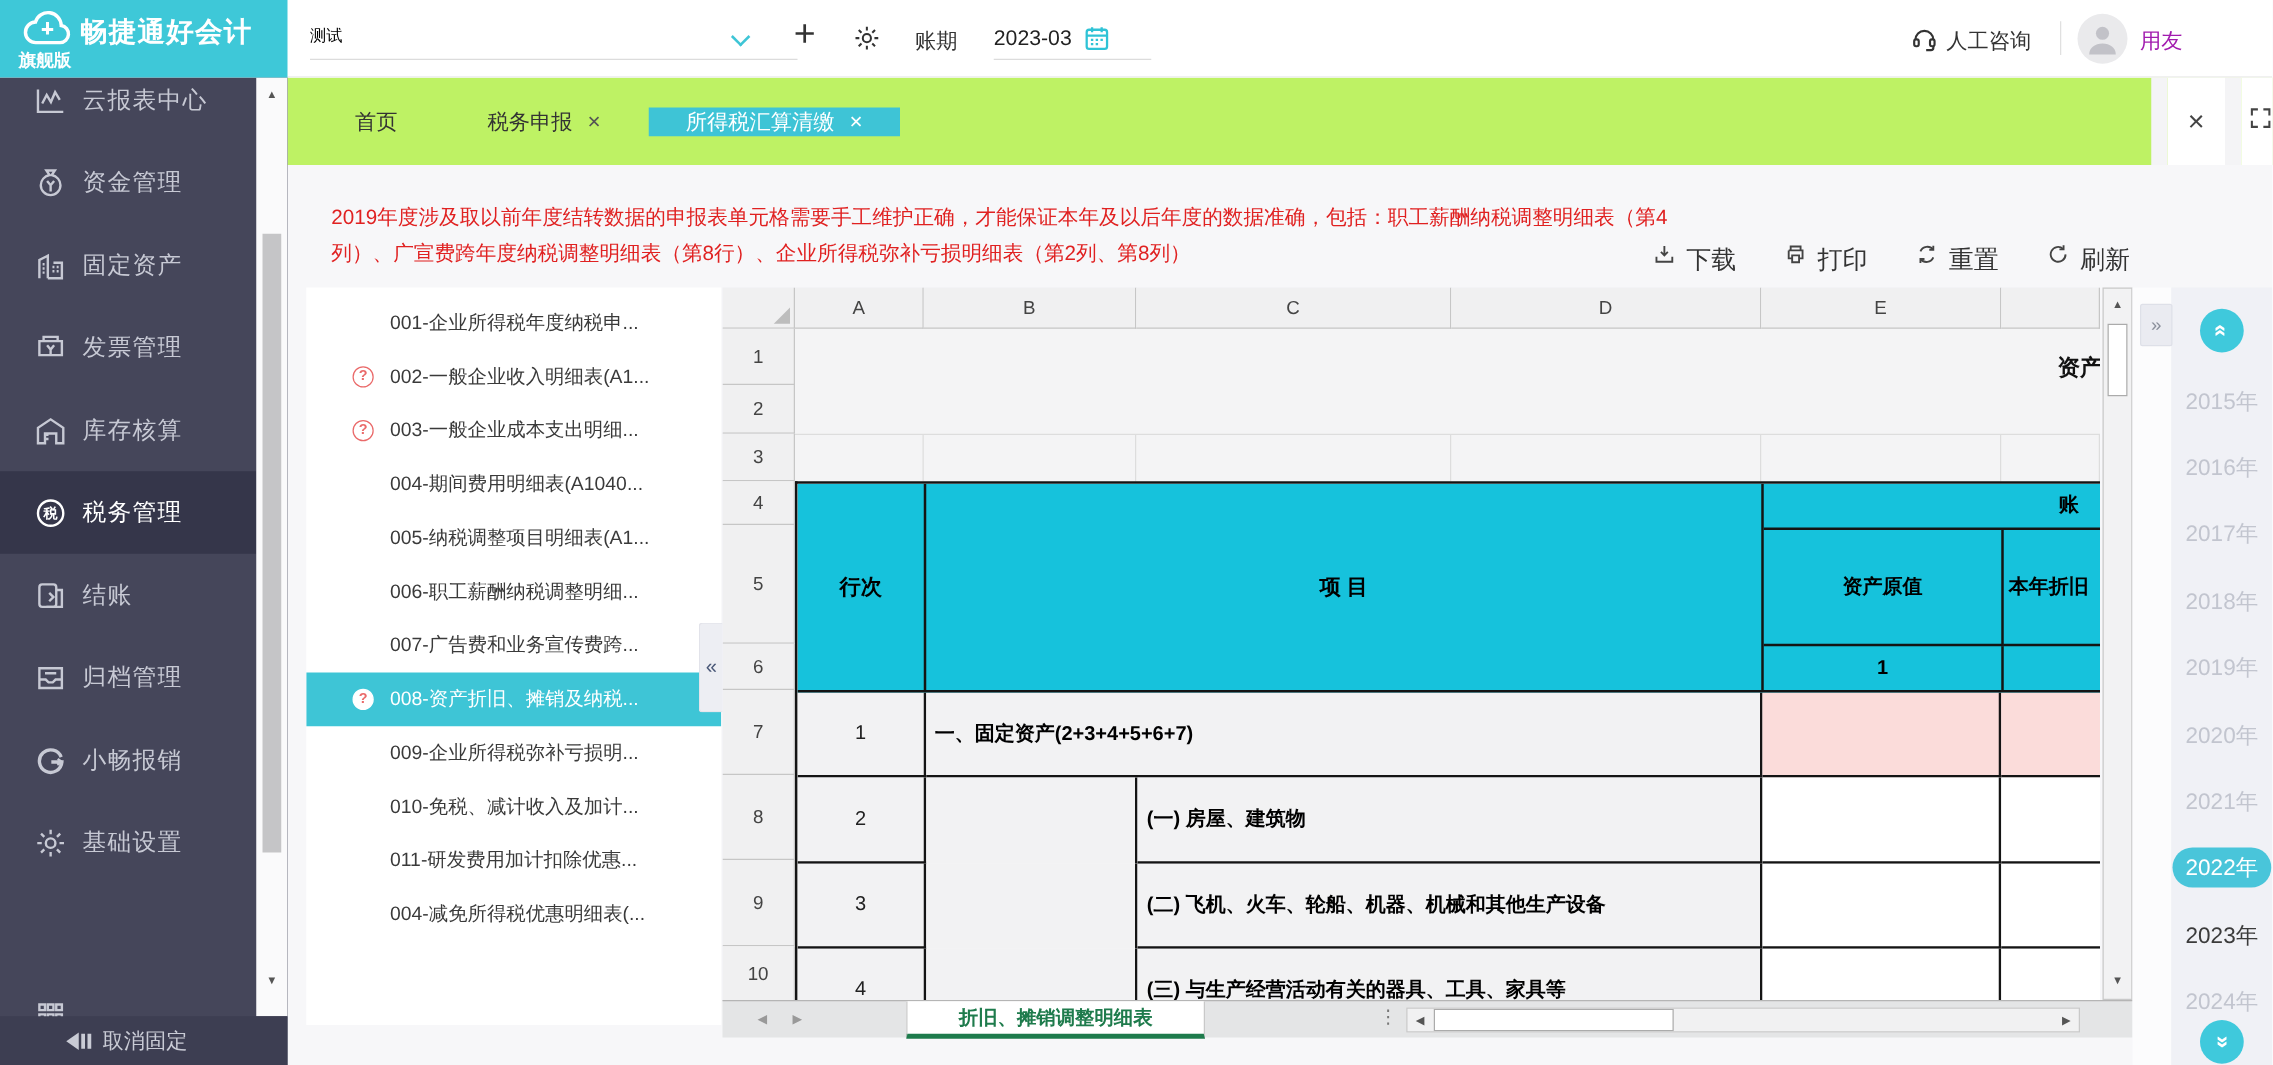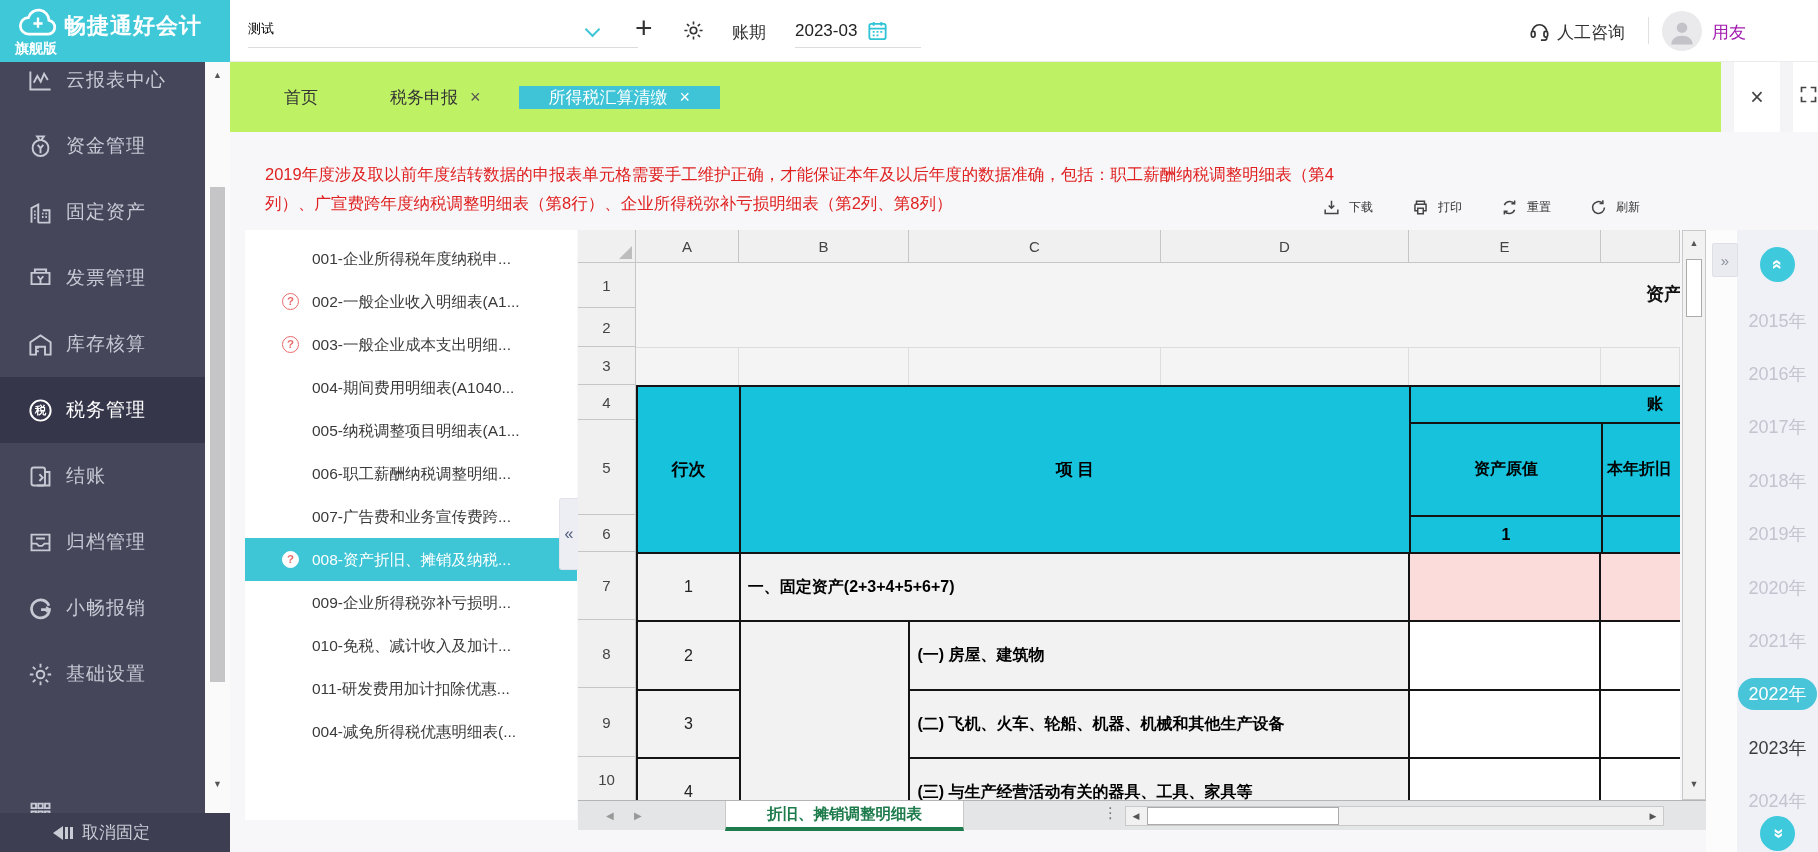--- a/index.html
+++ b/index.html
@@ -44,21 +44,21 @@
   .tab-extra { position:absolute; right:0; top:0; height:70px; display:flex; }
   .tab-gap { width:13px; height:70px; background:#F4F4F6; }
   .tab-tool { width:46px; height:70px; background:#fff; display:flex; align-items:center; justify-content:center; font-size:23px; color:#444; }
   .tab-tool.expand { width:25px; justify-content:flex-start; padding-left:5px; }
   .tab-tool.expand svg { width:21px; height:21px; color:#444; flex:none; }
 
   
   .content { position:absolute; left:230px; top:132px; width:1588px; height:720px; background:#F7F7F9; }
   .notice { position:absolute; left:35px; top:28px; width:1200px; font-size:16.5px; line-height:29px; color:#E02121; }
   .actionbar { position:absolute; left:1092px; top:58px; height:34px; display:flex; gap:38px; align-items:center; }
-  .action { display:flex; align-items:center; gap:8px; font-size:12px; color:#333; cursor:pointer; white-space:nowrap; }
+  .action { display:flex; gap:8px; font-size:20px; color:#333; cursor:pointer; white-space:nowrap; }
   .action .aicon { width:19px; height:19px; color:#444; }
   .action .aicon svg { width:100%; height:100%; }
 
   
   .rlist { position:absolute; left:15px; top:98px; width:332px; height:590px; background:#fff; padding-top:7px; overflow:hidden; }
   .ritem { position:relative; height:43px; line-height:43px; padding-left:67px; font-size:15.5px; color:#3a3a3a; white-space:nowrap; overflow:hidden; cursor:pointer; }
   .ritem .q { visibility:hidden; position:absolute; left:37px; top:13px; width:17px; height:17px; border:1.5px solid #EA6A6A; border-radius:50%; color:#EA6A6A; font-size:11.5px; font-weight:bold; line-height:15px; text-align:center; }
   .ritem.warn .q { visibility:visible; }
   .ritem.selected { background:#3EC5D6; color:#fff; }
   .ritem.selected .q { border-color:#fff; background:#fff; }

